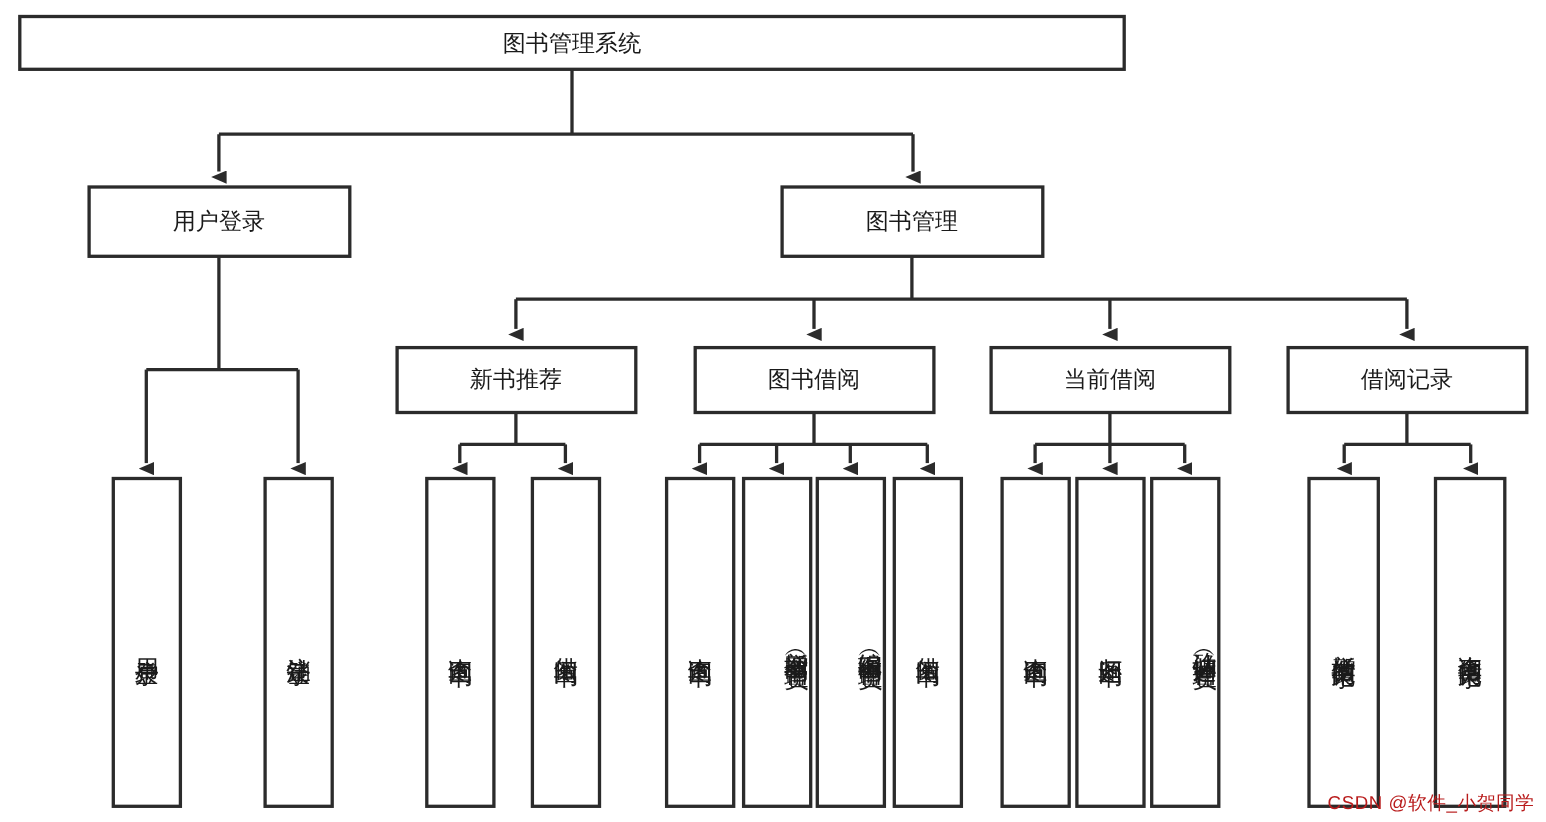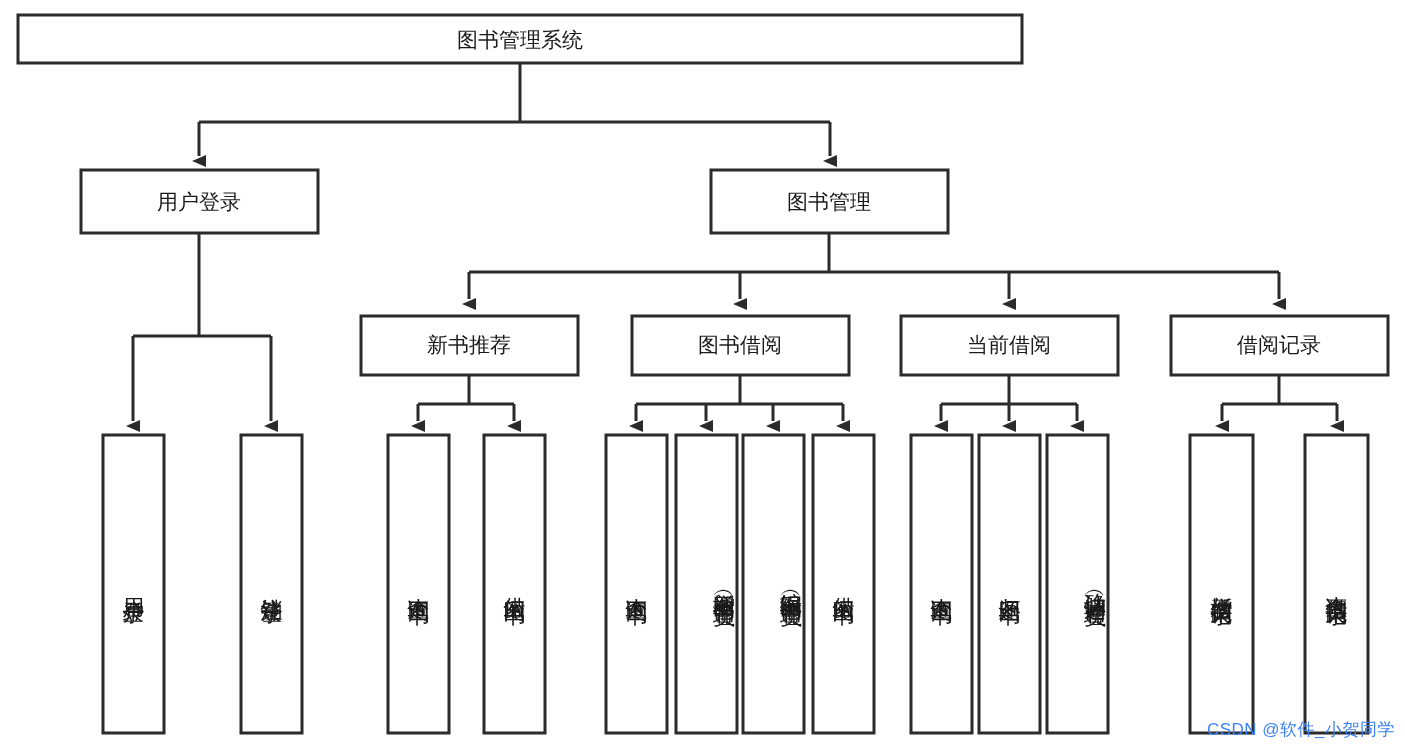--- a/index.html
+++ b/index.html
@@ -62,21 +62,21 @@
     text-align: center;
     white-space: nowrap;
     pointer-events: none;
   }
   .watermark {
     position: absolute;
     right: 10px;
     bottom: 6px;
     font-family: "Liberation Sans", "DejaVu Sans", sans-serif;
     font-size: 17px;
-    color: #3b82f6;
+    color: #b91c1c;
     white-space: nowrap;
     letter-spacing: 0.5px;
   }
 </style>
 </head>
 <body>
 
 <div id="diagram-root">
 
   <svg id="tree-svg" viewBox="0 0 1405 747">

